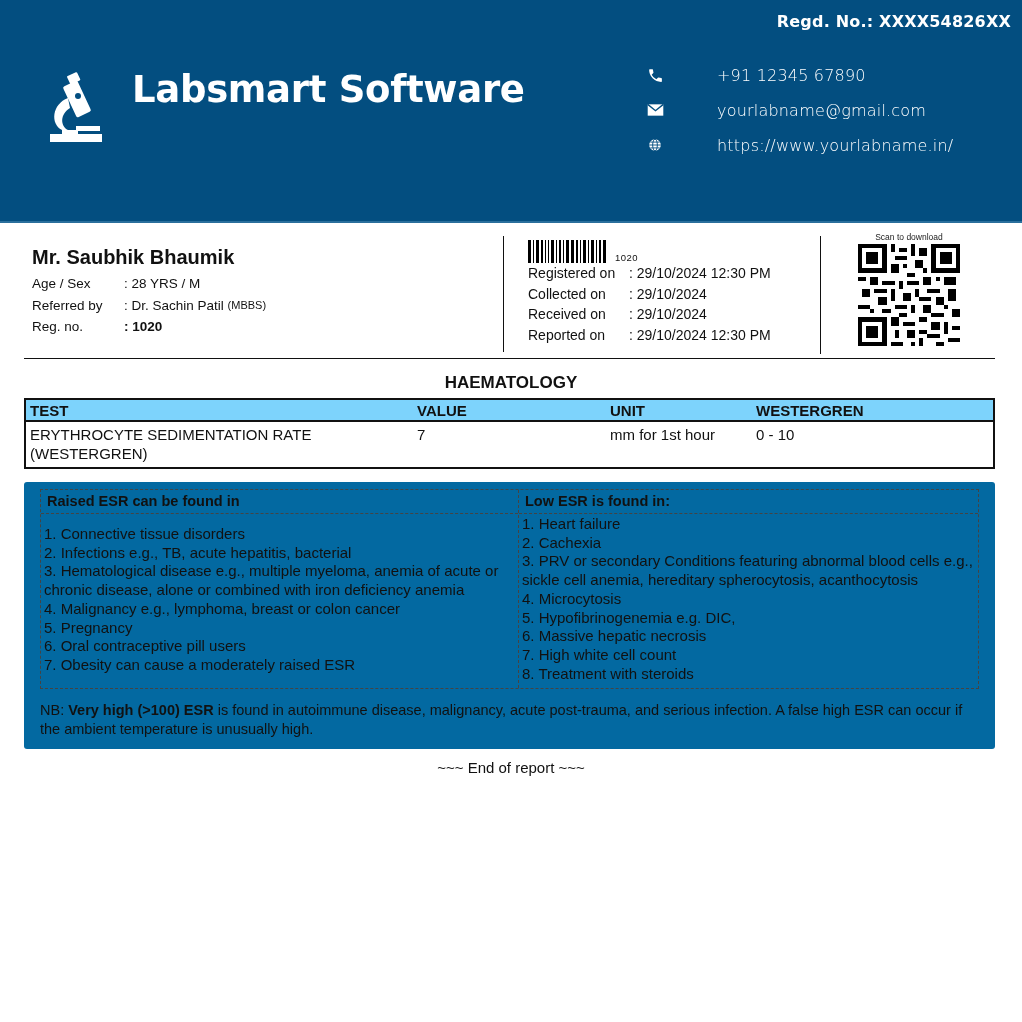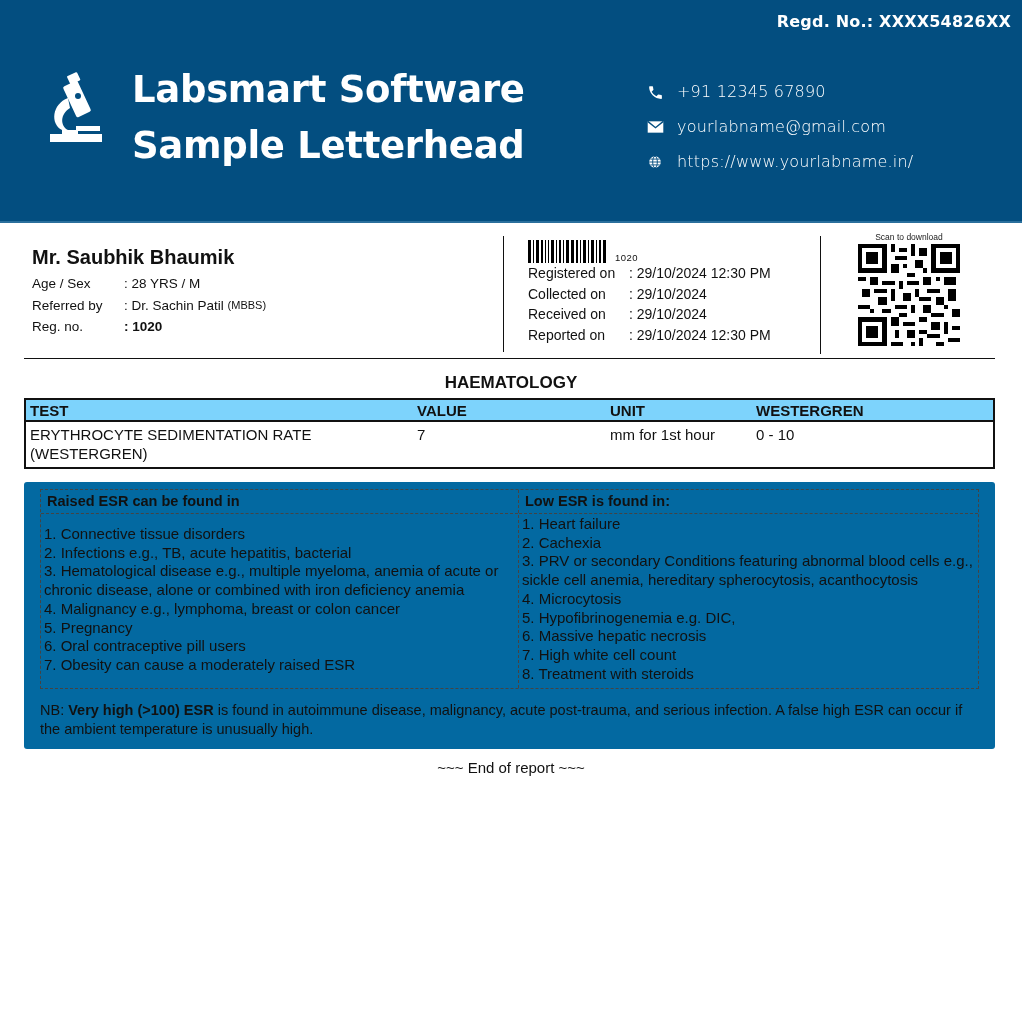--- a/index.html
+++ b/index.html
@@ -5,21 +5,21 @@
     * { box-sizing: border-box; margin: 0; padding: 0; }
     html, body { width: 1022px; height: 1022px; background: #ffffff; overflow: hidden; }
     body { font-family: "Liberation Sans", sans-serif; color: #111; position: relative; }
 
     
     .header { position: absolute; left: 0; top: 0; width: 1022px; height: 223px; background: #034e80; border-bottom: 2px solid #2a6f9c; }
     .regd { position: absolute; right: 11px; top: 12px; color: #ffffff; font-size: 16px; font-weight: bold; letter-spacing: 0.2px; font-family: "DejaVu Sans", sans-serif; }
     .logo-icon { position: absolute; left: 48px; top: 72px; width: 56px; height: 72px; }
     .brand { position: absolute; left: 132px; top: 62px; color: #ffffff; font-family: "DejaVu Sans", sans-serif; font-weight: bold; font-size: 37px; line-height: 56px; letter-spacing: -0.3px; }
     .contacts { position: absolute; left: 646px; top: 66px; color: #ffffff; font-family: "DejaVu Sans", sans-serif; font-size: 16px; }
-    .contact-row { display: flex; align-items: flex-end; height: 35px; }
+    .contact-row { display: flex; align-items: flex-start; height: 35px; gap: 40px; }
     .contact-row .ic { width: 18px; height: 18px; margin-right: 13px; display: inline-flex; align-items: center; justify-content: center; }
     .contact-row span.txt { font-weight: 300; letter-spacing: 0.2px; }
 
     
     .patient { position: absolute; left: 32px; top: 246px; }
     .patient .name { font-size: 20px; font-weight: bold; margin-bottom: 4px; }
     .prow { display: flex; font-size: 13.5px; height: 21.5px; align-items: center; }
     .prow .lbl { width: 92px; }
     .prow .small { font-size: 11px; }
     .prow .bold { font-weight: bold; }
@@ -73,21 +73,20 @@
       <rect x="20" y="2" width="11" height="9" rx="1" transform="rotate(-25 25 6)"></rect>
       <rect x="21" y="10" width="16" height="34" rx="2" transform="rotate(-25 29 27)"></rect>
       <path d="M20 26 C4 32, 2 52, 14 58 L14 62 L2 62 L2 70 L54 70 L54 62 L30 62 L30 58 L20 58 C12 54, 12 42, 22 36 Z"></path>
       <rect x="28" y="54" width="24" height="5"></rect>
     </g>
     <circle cx="30" cy="24" r="3" fill="#034e80"></circle>
   </svg>
 
   <div class="brand">
     <div>Labsmart Software</div>
-    <div>Sample Letterhead</div>
   </div>
 
   <div class="contacts">
     <div class="contact-row">
       <span class="ic">
         <svg width="17" height="17" viewBox="0 0 24 24">
             <path fill="#fff" d="M6.6 10.8a15.1 15.1 0 0 0 6.6 6.6l2.2-2.2a1 1 0 0 1 1-.25 11.4 11.4 0 0 0 3.6.57 1 1 0 0 1 1 1V20a1 1 0 0 1-1 1A17 17 0 0 1 3 4a1 1 0 0 1 1-1h3.5a1 1 0 0 1 1 1c0 1.25.2 2.45.57 3.57a1 1 0 0 1-.25 1z"></path>
           </svg>
       </span>
       <span class="txt">+91 12345 67890</span>

